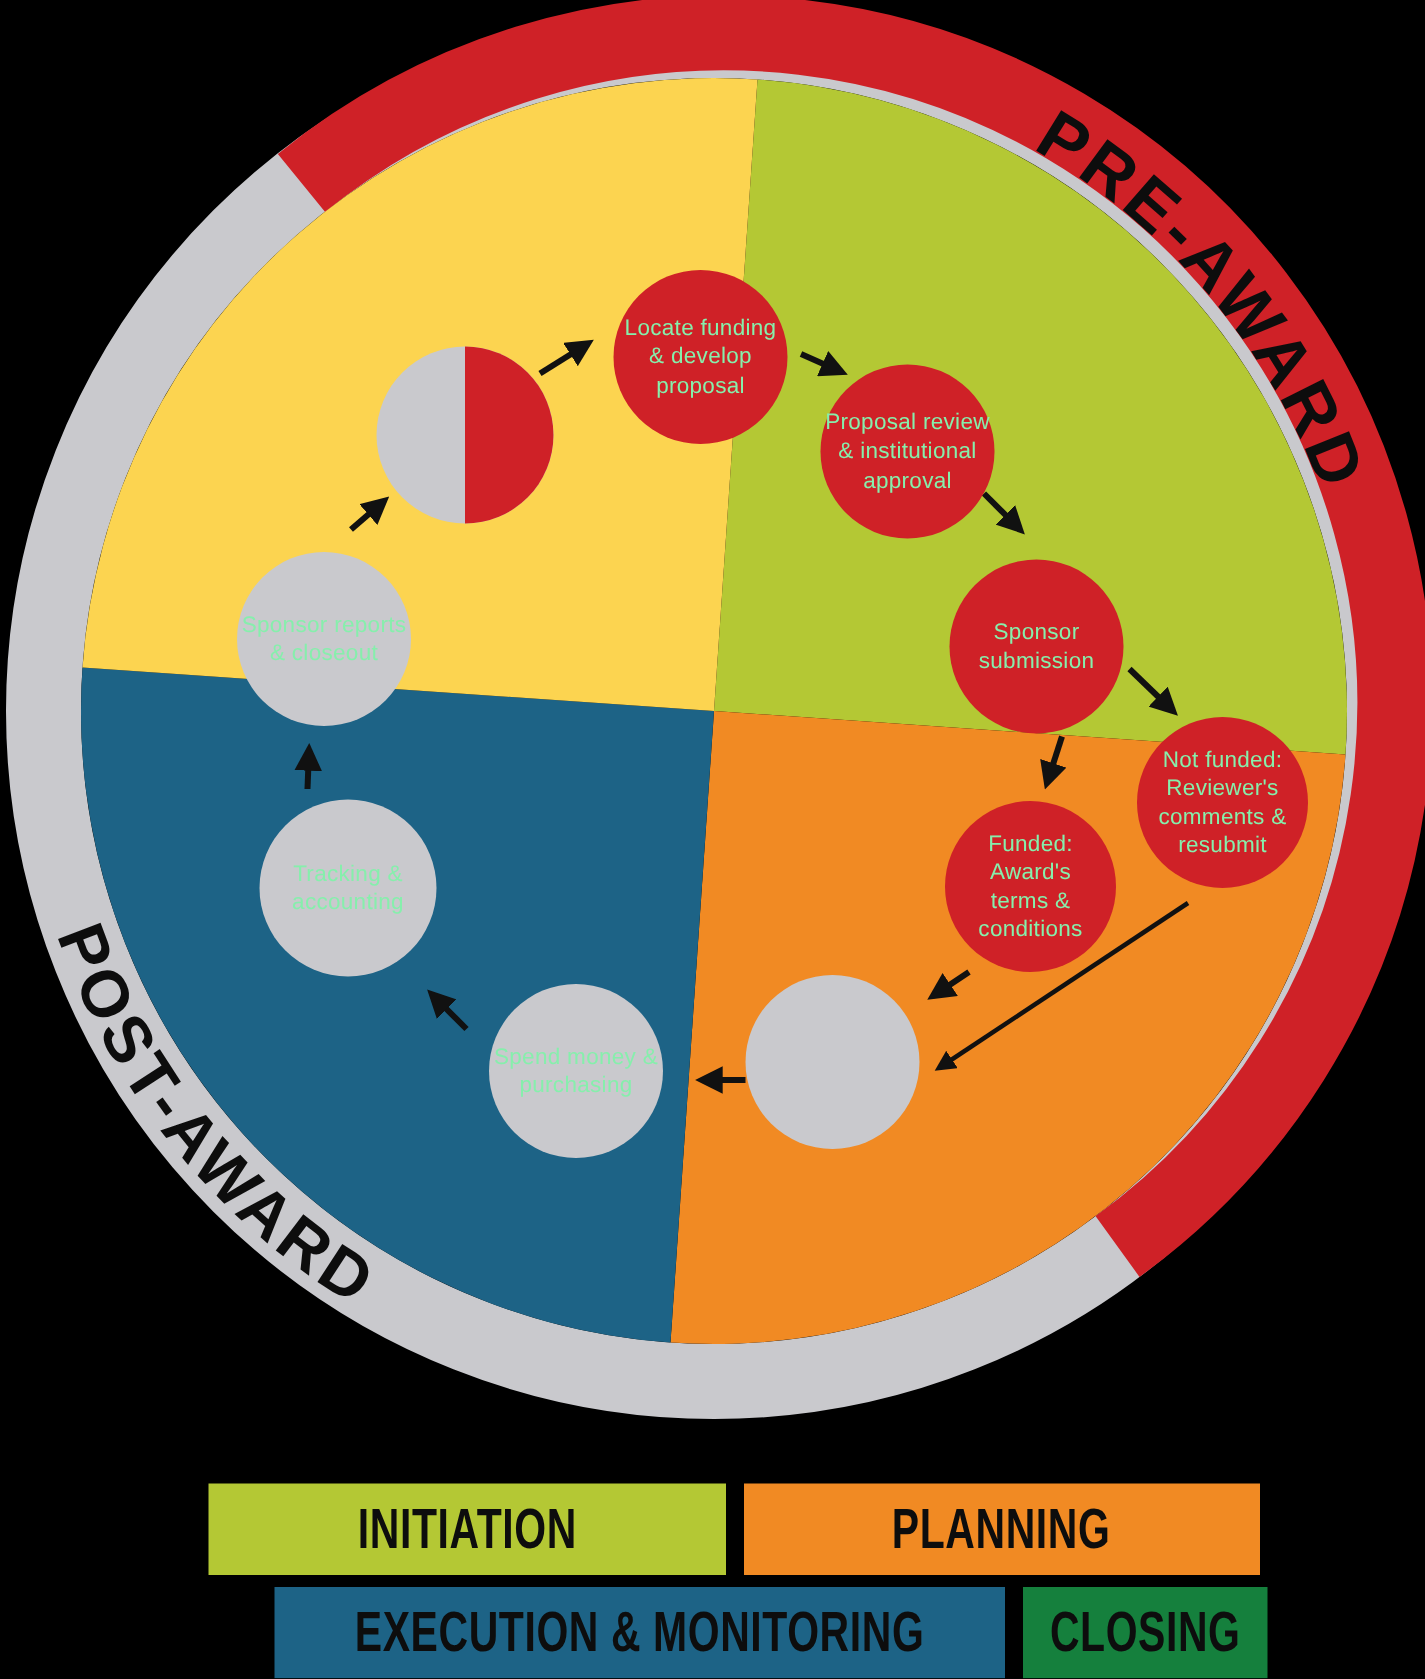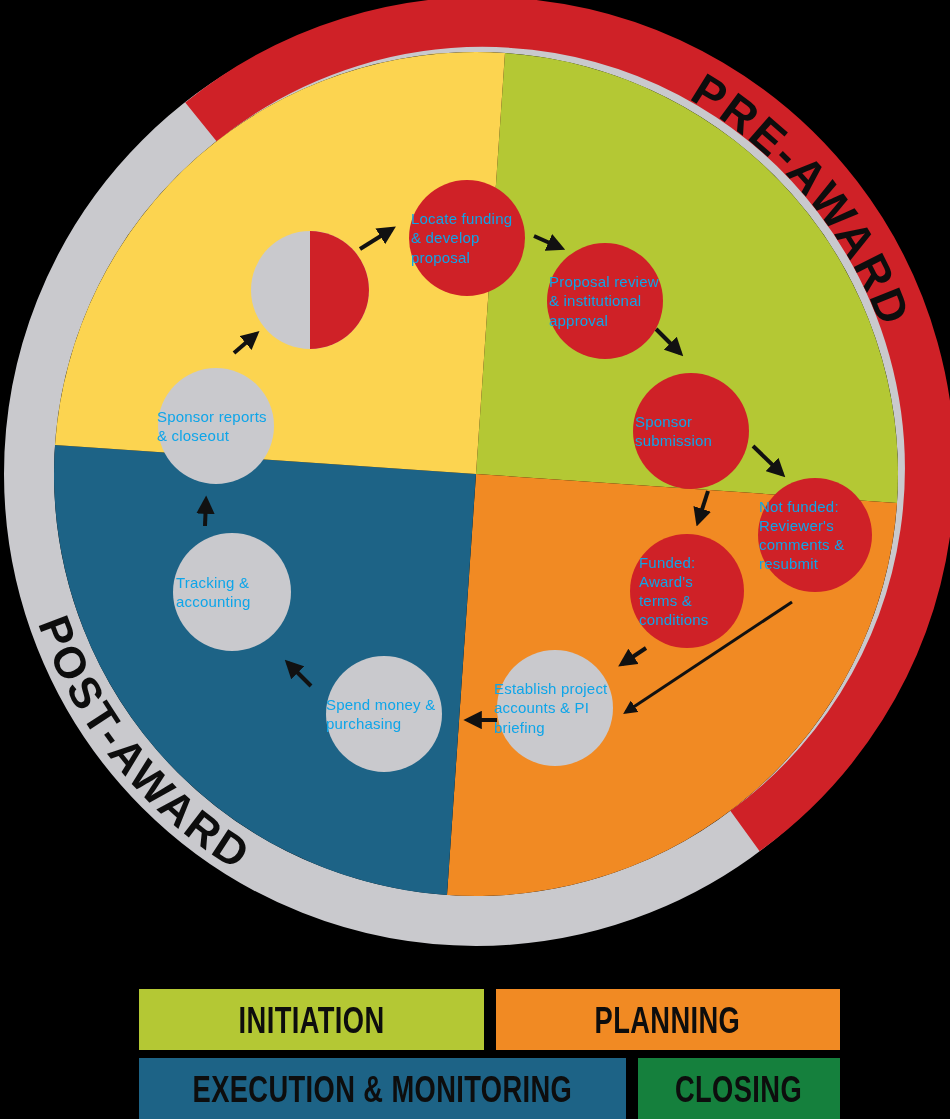--- a/index.html
+++ b/index.html
@@ -7,22 +7,23 @@
     position:relative;
     width:950px;height:1119px;
     background:#000;
     overflow:hidden;
     font-family:"Liberation Sans", sans-serif;
   }
   #wheel-svg{position:absolute;left:0;top:0;}
   .node-label{
     position:absolute;
     display:flex;align-items:center;justify-content:center;
+    text-align:center;
     font-size:15px;line-height:1.28;letter-spacing:.2px;
-    color:#0ea5e9;
+    color:#86efac;
     pointer-events:none;
   }
   .ring-label{
     font-weight:bold;
     font-stretch:condensed;
     letter-spacing:3px;
     fill:#0d0d0d;
   }
   #legend{
     position:absolute;left:139px;top:989px;width:701px;
@@ -35,21 +36,21 @@
   }
   .legend-box span{
     display:inline-block;
     font-size:35px;font-weight:bold;color:#0d0d0d;
     transform:scale(0.78,1.08);
     white-space:nowrap;
     letter-spacing:.5px;
   }
   .bg-green{background:#b4c834;}
   .bg-orange{background:#f18a23;}
-  .bg-blue{background:#1d6386;}
+  .bg-blue{background:#1d6386;margin-left:44px;}
   .bg-yellow{background:#15803d;}
 </style>
 </head>
 <body>
 
 <div id="stage">
 
   <svg id="wheel-svg" width="950" height="962" viewBox="0 0 950 962">
     <defs>
       <marker id="ah" viewBox="0 0 10 10" refX="7.5" refY="5" markerWidth="4.6" markerHeight="4.6" orient="auto-start-reverse">
@@ -99,21 +100,20 @@
     <circle cx="216" cy="426" r="58" fill="#c9c9cd"></circle>
     <circle cx="310" cy="290" r="59" fill="#c9c9cd"></circle>
     <path d="M 310,231 A 59,59 0 0 1 310,349 Z" fill="#cf2127"></path>
   </svg>
 
   <div class="node-label" style="left:411px;top:182px;width:112px;height:112px;">Locate funding &amp; develop proposal</div>
   <div class="node-label" style="left:549px;top:245px;width:112px;height:112px;">Proposal review &amp; institutional approval</div>
   <div class="node-label" style="left:635px;top:375px;width:112px;height:112px;">Sponsor submission</div>
   <div class="node-label" style="left:759px;top:479px;width:112px;height:112px;">Not funded: Reviewer's comments &amp; resubmit</div>
   <div class="node-label" style="left:639px;top:535px;width:96px;height:112px;">Funded: Award's terms &amp; conditions</div>
-  <div class="node-label" style="left:494px;top:652px;width:122px;height:112px;">Establish project accounts &amp; PI briefing</div>
   <div class="node-label" style="left:326px;top:658px;width:116px;height:112px;">Spend money &amp; purchasing</div>
   <div class="node-label" style="left:176px;top:536px;width:112px;height:112px;">Tracking &amp; accounting</div>
   <div class="node-label" style="left:157px;top:370px;width:118px;height:112px;">Sponsor reports &amp; closeout</div>
 
   <div id="legend">
     <div class="legend-row">
       <div class="legend-box bg-green">
         <span>INITIATION</span>
       </div>
       <div class="legend-box bg-orange">

